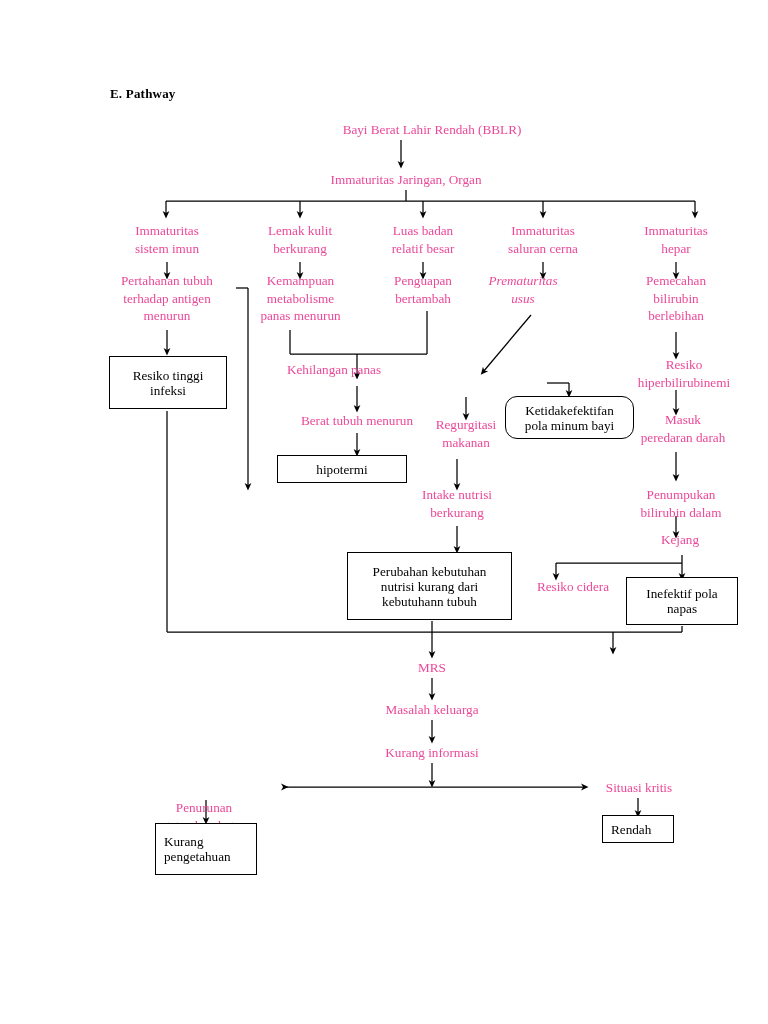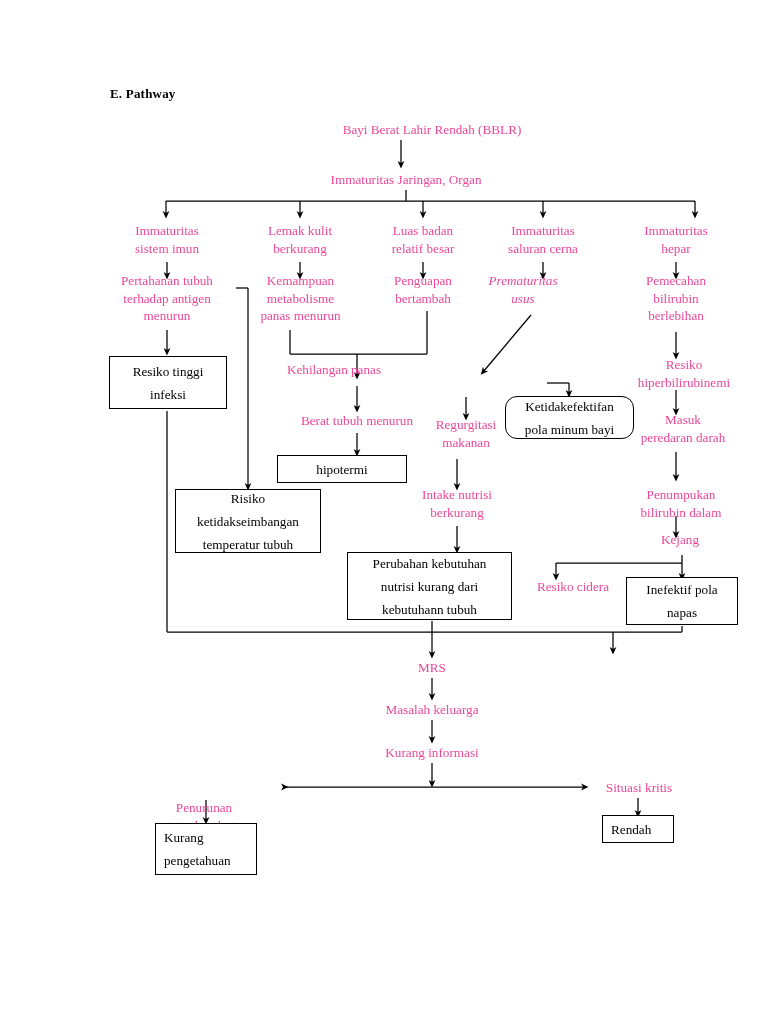--- a/index.html
+++ b/index.html
@@ -32,21 +32,21 @@
     line-height:17.5px;
     text-align:center;
     white-space:pre-line;
     color:#ec4899;
   }
   .node-box{
     position:absolute;
     border:1.4px solid #000;
     box-sizing:border-box;
     font-size:13.2px;
-    line-height:23px;
+    line-height:15px;
     text-align:center;
     display:flex;
     align-items:center;
     justify-content:center;
     white-space:pre-line;
     background:#fff;
   }
   .node-box.left-al{
     justify-content:flex-start;
     text-align:left;
@@ -200,23 +200,20 @@
 
   <div class="node-text" style="left:145px;top:764px;width:118px;margin-top:35px;">Penurunan
 status kesehatan</div>
   <div class="node-text" style="left:589px;top:779px;width:100px;">Situasi kritis</div>
 
   <div class="node-box" style="left:109px;top:356px;width:118px;height:53px;">Resiko tinggi
 infeksi</div>
   <div class="node-box" style="left:505px;top:396px;width:129px;height:43px;border-radius:12px;">Ketidakefektifan
 pola minum bayi</div>
   <div class="node-box" style="left:277px;top:455px;width:130px;height:28px;">hipotermi</div>
-  <div class="node-box" style="left:175px;top:489px;width:146px;height:64px;">Risiko
-ketidakseimbangan
-temperatur tubuh</div>
   <div class="node-box" style="left:347px;top:552px;width:165px;height:68px;">Perubahan kebutuhan
 nutrisi kurang dari
 kebutuhann tubuh</div>
   <div class="node-box" style="left:626px;top:577px;width:112px;height:48px;">Inefektif pola
 napas</div>
   <div class="node-box left-al" style="left:155px;top:823px;width:102px;height:52px;">Kurang
 pengetahuan</div>
   <div class="node-box left-al" style="left:602px;top:815px;width:72px;height:28px;">Rendah</div>
 
 </div>

